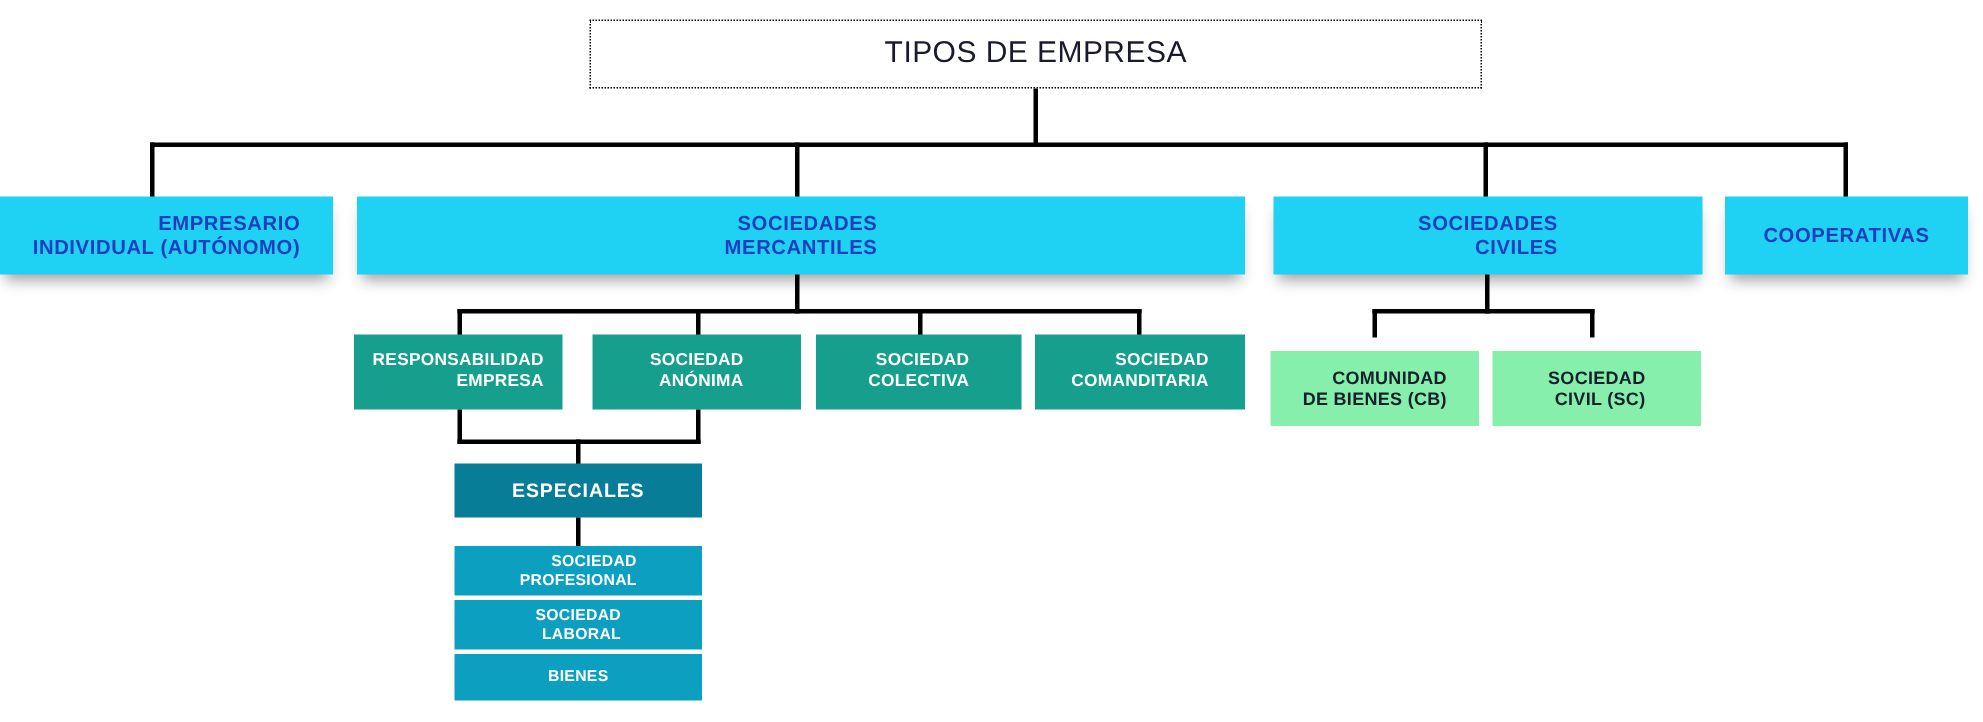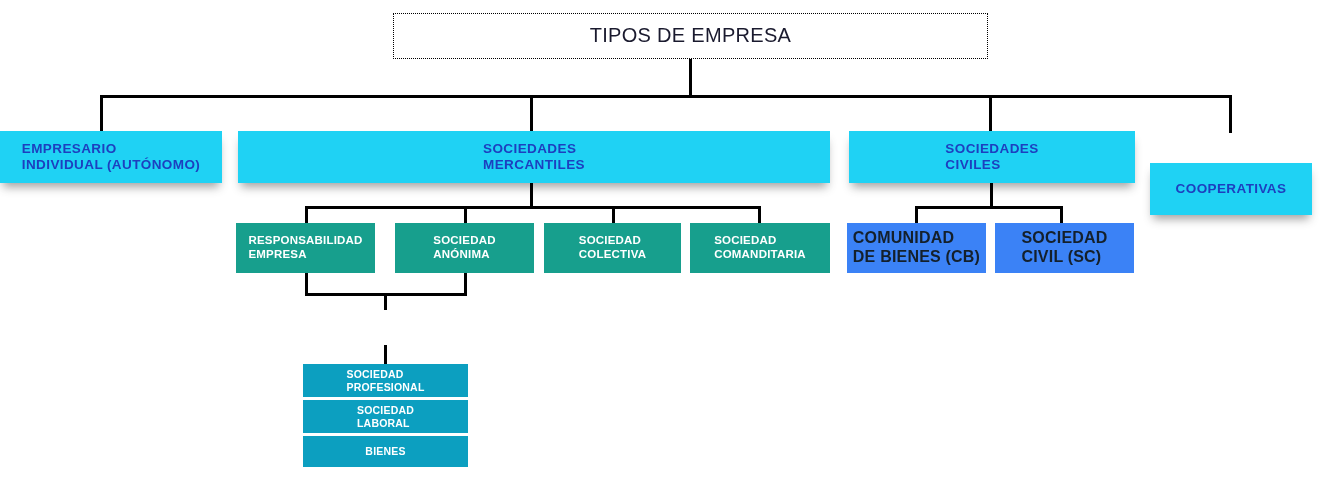--- a/index.html
+++ b/index.html
@@ -15,21 +15,21 @@
     background: #ffffff;
     overflow: hidden;
   }
 
   
   .node {
     position: absolute;
     display: flex;
     align-items: center;
     justify-content: center;
-    text-align: left;
+    text-align: right;
     line-height: 1.18;
     white-space: pre-line;
   }
 
   
   .node.root {
     border: 1px dotted #000000;
     background: #ffffff;
     color: #1a1a2e;
     font-size: 20px;
@@ -51,25 +51,26 @@
   .node.teal {
     background: #179F8D;
     color: #ffffff;
     font-size: 11.5px;
     font-weight: 700;
     letter-spacing: 0.2px;
   }
 
   
   .node.mint {
-    background: #3b82f6;
+    background: #86efac;
     color: #14202b;
-    font-size: 16px;
+    font-size: 12px;
     font-weight: 700;
     letter-spacing: 0.2px;
+    margin-top: 11px;
   }
 
   
   .node.darkteal {
     background: #077D98;
     color: #ffffff;
     font-size: 13px;
     font-weight: 700;
     letter-spacing: 0.6px;
   }
@@ -109,21 +110,21 @@
 
   <div class="node cyan" style="left:0px; top:131px; width:222px; height:52px;">EMPRESARIO
 INDIVIDUAL (AUTÓNOMO)</div>
 
   <div class="node cyan" style="left:238px; top:131px; width:592px; height:52px;">SOCIEDADES
 MERCANTILES</div>
 
   <div class="node cyan" style="left:849px; top:131px; width:286px; height:52px;">SOCIEDADES
 CIVILES</div>
 
-  <div class="node cyan" style="left:1150px; top:131px; width:162px; height:52px;margin-top:32px;">COOPERATIVAS</div>
+  <div class="node cyan" style="left:1150px; top:131px; width:162px; height:52px;">COOPERATIVAS</div>
 
   <div class="vline" style="left:530px; top:183px; height:26px;"></div>
   <div class="hline" style="left:305px; top:206px; width:456px;"></div>
   <div class="vline" style="left:305px; top:206px; height:19px;"></div>
   <div class="vline" style="left:464px; top:206px; height:19px;"></div>
   <div class="vline" style="left:612px; top:206px; height:19px;"></div>
   <div class="vline" style="left:758px; top:206px; height:19px;"></div>
 
   <div class="node teal" style="left:236px; top:223px; width:139px; height:50px;">RESPONSABILIDAD
 EMPRESA</div>
@@ -146,20 +147,21 @@
 DE BIENES (CB)</div>
 
   <div class="node mint" style="left:995px; top:223px; width:139px; height:50px;">SOCIEDAD
 CIVIL (SC)</div>
 
   <div class="vline" style="left:305px; top:273px; height:23px;"></div>
   <div class="vline" style="left:464px; top:273px; height:23px;"></div>
   <div class="hline" style="left:305px; top:293px; width:162px;"></div>
   <div class="vline" style="left:384px; top:293px; height:17px;"></div>
 
+  <div class="node darkteal" style="left:303px; top:309px; width:165px; height:36px;">ESPECIALES</div>
 
   <div class="vline" style="left:384px; top:345px; height:19px;"></div>
 
   <div class="node blue" style="left:303px; top:364px; width:165px; height:33px;">SOCIEDAD
 PROFESIONAL</div>
 
   <div class="node blue" style="left:303px; top:400px; width:165px; height:33px;">SOCIEDAD
 LABORAL</div>
 
   <div class="node blue" style="left:303px; top:436px; width:165px; height:31px;">BIENES</div>

